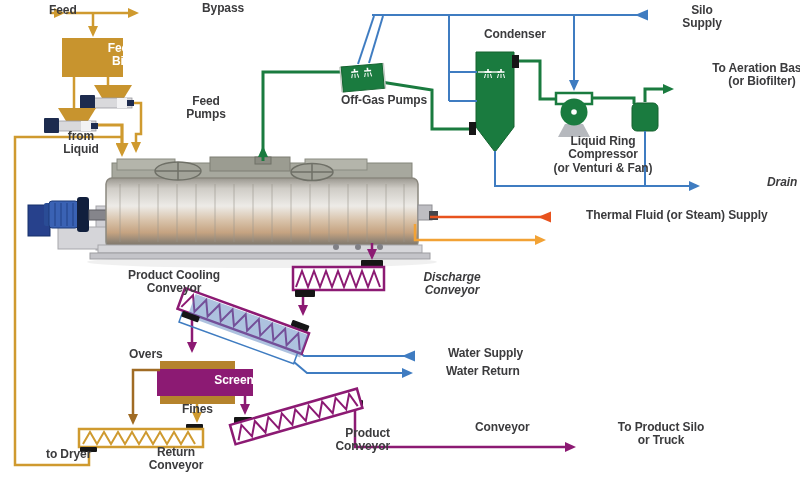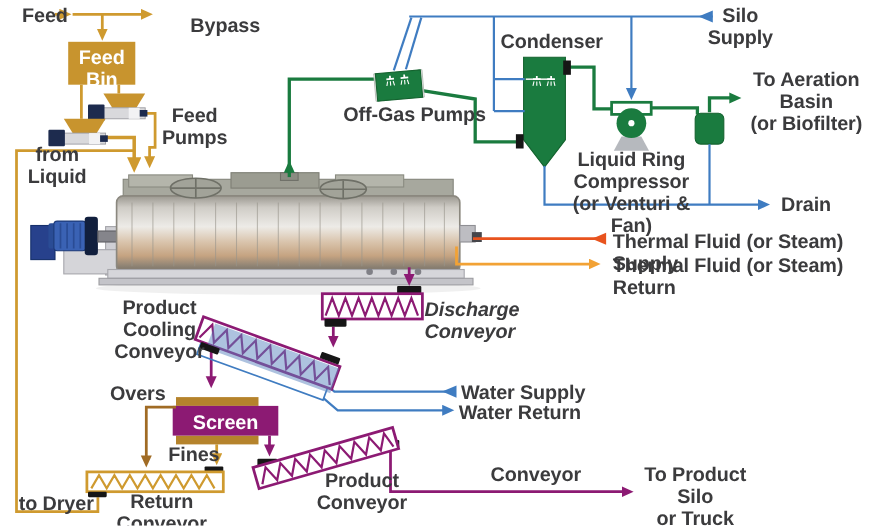--- a/index.html
+++ b/index.html
@@ -1,46 +1,46 @@
 <!DOCTYPE html>
 <html><head>
 <meta charset="utf-8">
 <style>
   html,body{margin:0;padding:0;background:#ffffff;}
   .stage{position:relative;width:800px;height:478px;background:#fff;overflow:hidden;
          font-family:"Liberation Sans",sans-serif;}
   .stage svg{position:absolute;left:0;top:0;}
-  .lbl{position:absolute;font-weight:bold;font-size:18px;line-height:1.12;
-       color:#3b3b3d;white-space:pre-line;letter-spacing:-0.1px;}
+  .lbl{position:absolute;font-weight:bold;font-size:12px;line-height:1.12;
+       color:#3b3b3d;white-space:pre-line;letter-spacing:-0.1px;margin-left:29px;}
   .c{text-align:center;}
   .white{color:#ffffff;}
   
   .l-feed{left:20px;top:4px;}
-  .l-bypass{left:152px;top:13px;padding-left:21px;}
+  .l-bypass{left:152px;top:2px;padding-left:21px;}
   .l-feedbin{left:62px;top:42px;width:61px;}
   .l-feedpumps{left:146px;top:95px;width:62px;}
   .l-fromscreen{left:22px;top:130px;width:60px;}
   .l-duct{left:312px;top:94px;}
   .l-condenser{left:455px;top:28px;}
   .l-watertop{left:642px;top:4px;width:62px;}
   .l-aeration{left:666px;top:62px;width:134px;}
   .l-liquidring{left:504px;top:135px;width:140px;}
-  .l-drain{left:710px;top:176px;}
+  .l-drain{left:738px;top:176px;font-style:italic;}
   .l-thsupply{left:557px;top:209px;}
   .l-threturn{left:557px;top:231px;}
   .l-prodcool{left:86px;top:269px;width:118px;}
   .l-discharge{left:386px;top:271px;width:74px;font-style:italic;}
   .l-watersup{left:419px;top:347px;}
   .l-waterret{left:417px;top:365px;}
   .l-overs{left:100px;top:348px;}
   .l-screen{left:157px;top:374px;width:96px;}
   .l-fines{left:153px;top:403px;}
   .l-retconv{left:101px;top:446px;width:92px;}
   .l-todryer{left:17px;top:448px;}
-  .l-prodconv{left:282px;top:427px;width:94px;}
+  .l-prodconv{left:267px;top:427px;width:94px;text-align:right;}
   .l-conveyor{left:446px;top:421px;}
   .l-silo{left:571px;top:421px;width:122px;}
 </style>
 </head>
 <body>
 
 <div class="stage">
 
 <svg width="800" height="478" viewBox="0 0 800 478">
   <defs>
@@ -259,21 +259,20 @@
 <div class="lbl l-condenser">Condenser</div>
 <div class="lbl l-watertop c">Silo
 Supply</div>
 <div class="lbl l-aeration c">To Aeration Basin
 (or Biofilter)</div>
 <div class="lbl l-liquidring c">Liquid Ring
 Compressor
 (or Venturi &amp; Fan)</div>
 <div class="lbl l-drain">Drain</div>
 <div class="lbl l-thsupply">Thermal Fluid (or Steam) Supply</div>
-<div class="lbl l-threturn">Thermal Fluid (or Steam) Return</div>
 <div class="lbl l-prodcool c">Product Cooling
 Conveyor</div>
 <div class="lbl l-discharge c">Discharge
 Conveyor</div>
 <div class="lbl l-watersup">Water Supply</div>
 <div class="lbl l-waterret">Water Return</div>
 <div class="lbl l-overs">Overs</div>
 <div class="lbl l-screen c white">Screen</div>
 <div class="lbl l-fines">Fines</div>
 <div class="lbl l-retconv c">Return

